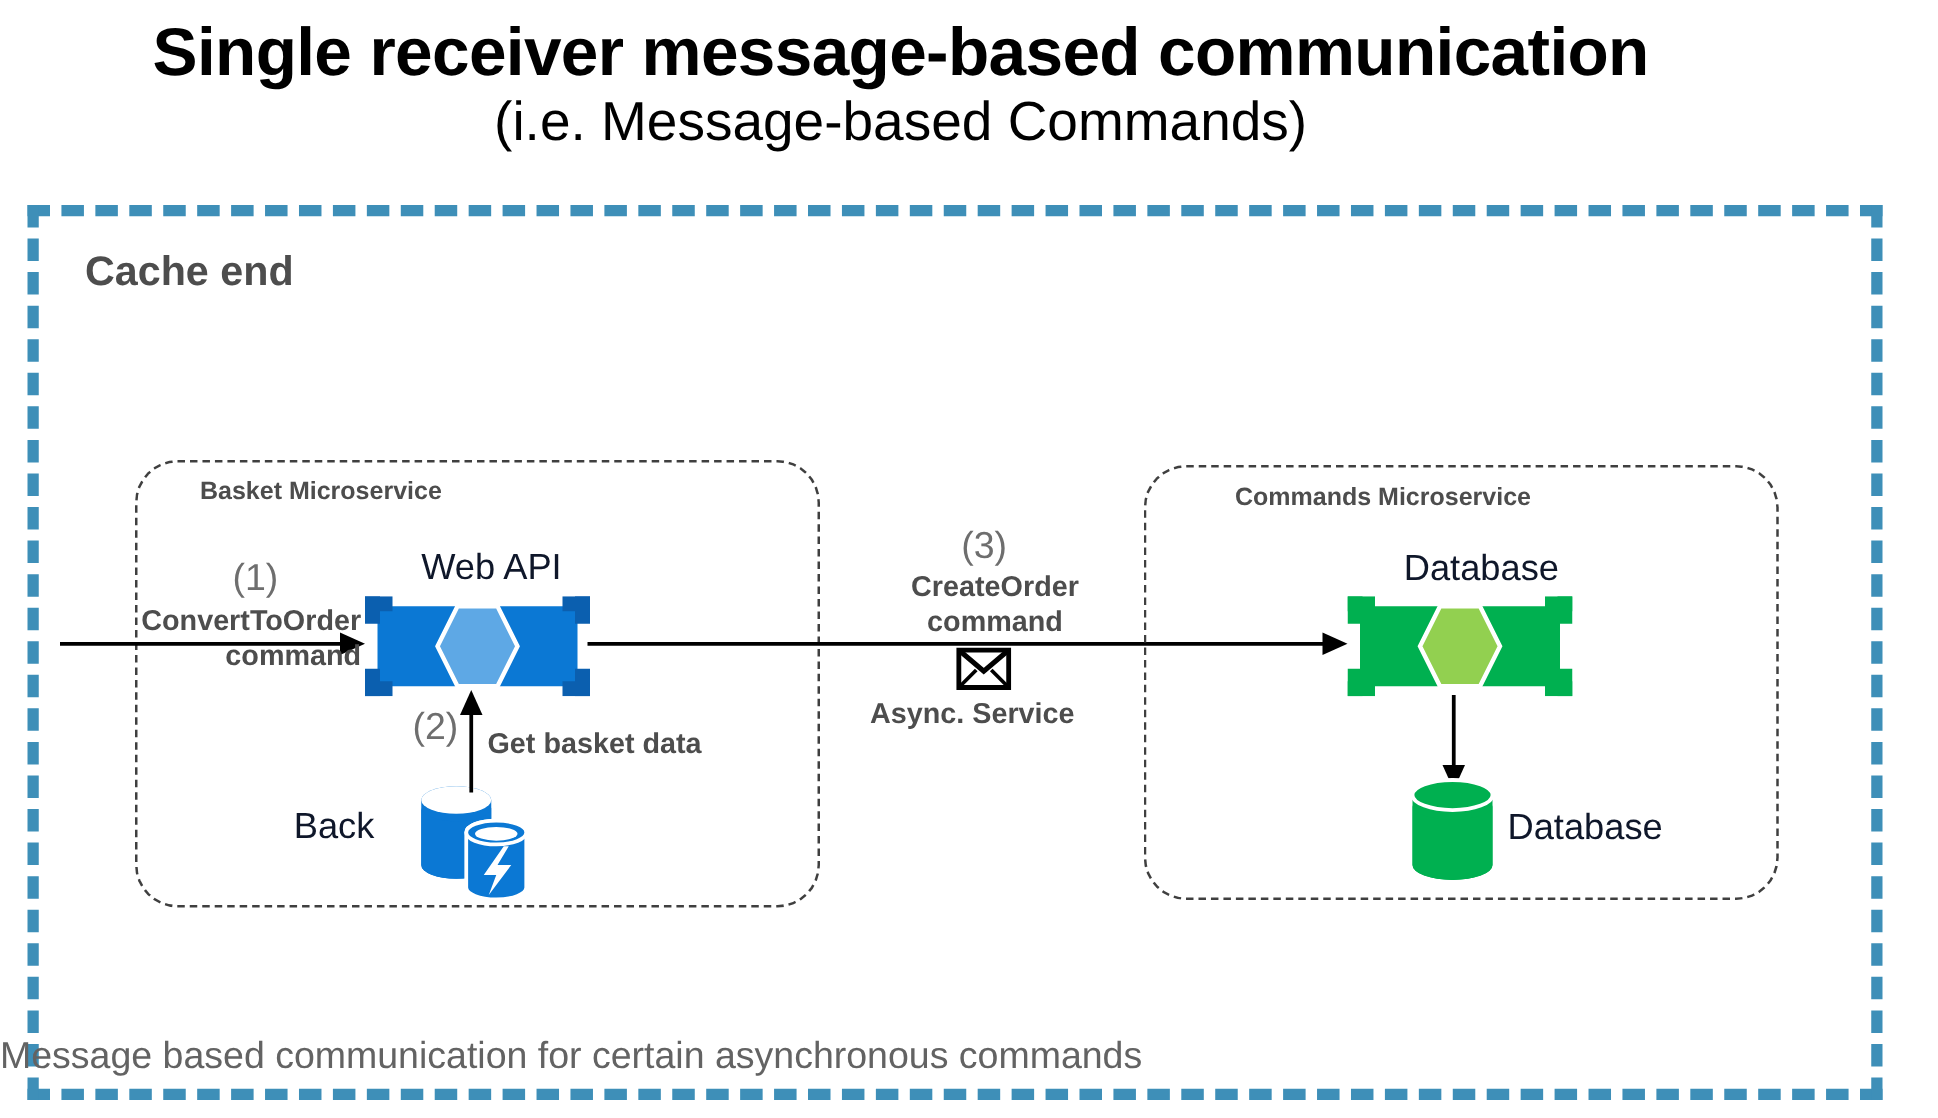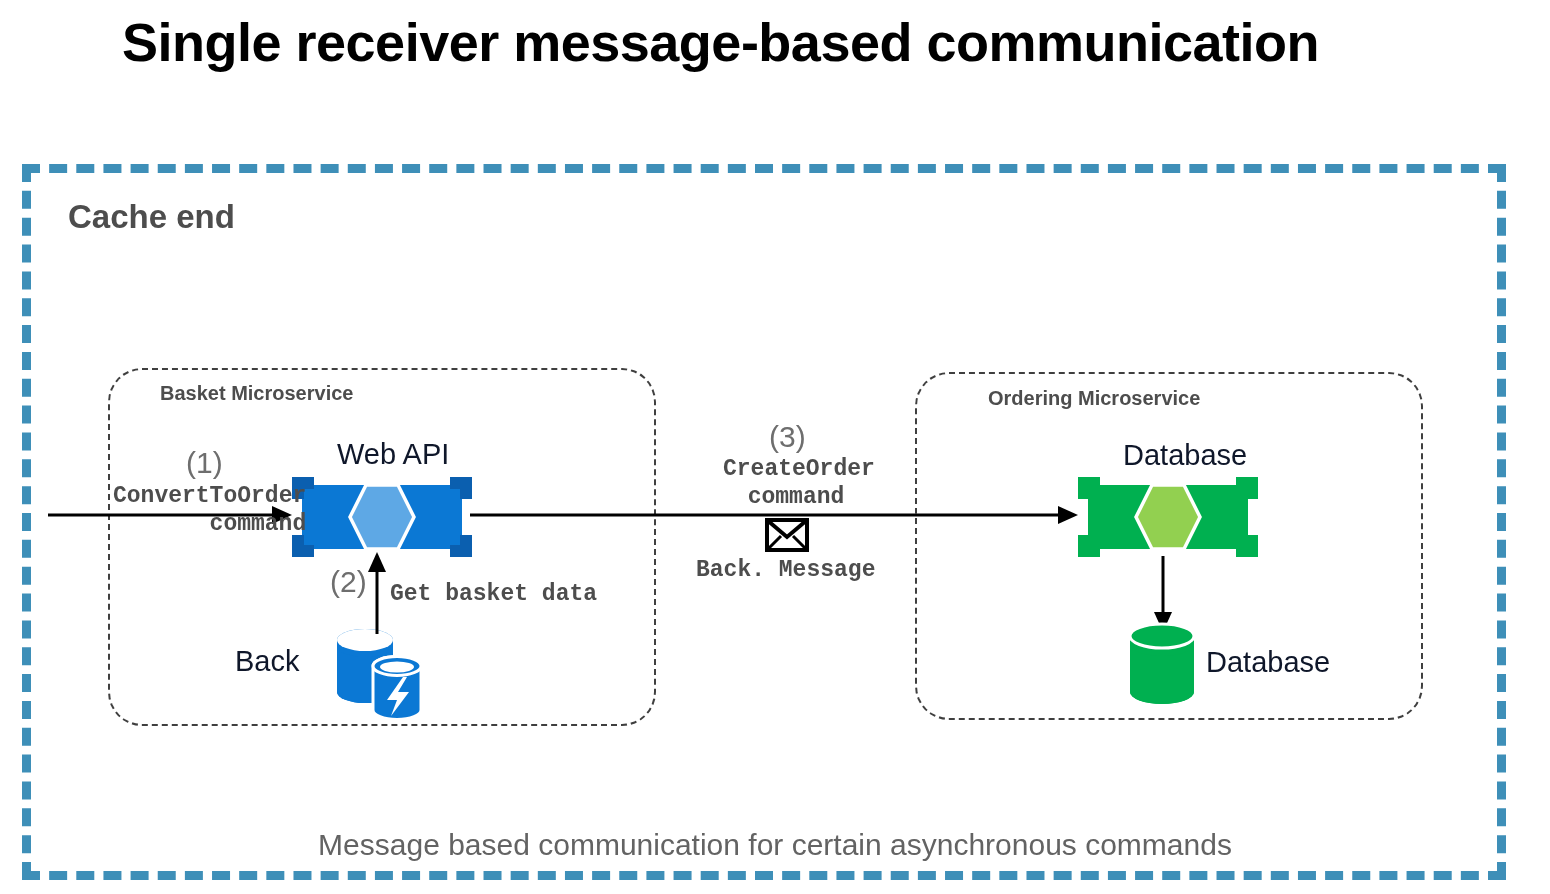--- a/index.html
+++ b/index.html
@@ -55,21 +55,20 @@
     top: 198px;
     font-size: 33px;
     font-weight: bold;
     color: #4D4D4D;
   }
   .backend-caption {
     position: absolute;
     left: 0;
     top: 828px;
     width: 1550px;
-    text-align: center;
     font-size: 30px;
     color: #636363;
   }
 
   
   .ms-box {
     position: absolute;
     box-sizing: border-box;
     border: 2.5px dashed #3F3F3F;
     border-radius: 34px;
@@ -114,21 +113,20 @@
     position: absolute;
     overflow: visible;
   }
   .bold-label {
     position: absolute;
     font-size: 23px;
     font-weight: bold;
     color: #4D4D4D;
     white-space: nowrap;
     line-height: 1.2;
-    font-family: Liberation Mono, monospace;
   }
   .step-num {
     position: absolute;
     font-size: 30px;
     color: #6E6E6E;
     white-space: nowrap;
   }
 
   #step1-num { left: 186px; top: 446px; }
   #convert-label { left: 113px; top: 483px; text-align: right; }
@@ -145,20 +143,21 @@
   
   #db-icon { position: absolute; left: 1128px; top: 622px; width: 68px; height: 84px; }
   
   #envelope-icon { position: absolute; left: 765px; top: 518px; width: 44px; height: 34px; }
 </style>
 </head>
 <body>
 
 <div class="title-block">
   <div class="title-main">Single receiver message-based communication</div>
+  <div class="title-sub">(i.e. Message-based Commands)</div>
 </div>
 
 <div class="backend-box"></div>
 <div class="backend-label">Cache end</div>
 <div class="backend-caption">Message based communication for certain asynchronous commands</div>
 
 <div class="ms-box" id="basket-box"></div>
 <div class="ms-title" id="basket-title">Basket Microservice</div>
 <div class="caption-gray" id="webapi-label">Web API</div>
 
@@ -213,24 +212,24 @@
 <div class="bold-label" id="createorder-label">
   <span>CreateOrder</span><br>
   <span>command</span>
 </div>
 <svg id="envelope-icon" viewBox="0 0 44 34">
   <rect x="2" y="2" width="40" height="30" fill="#ffffff" stroke="#000000" stroke-width="4"></rect>
   <polyline points="2,2 22,19 42,2" fill="none" stroke="#000000" stroke-width="4"></polyline>
   <line x1="2" y1="32" x2="16" y2="18" stroke="#000000" stroke-width="3"></line>
   <line x1="42" y1="32" x2="28" y2="18" stroke="#000000" stroke-width="3"></line>
 </svg>
-<div class="bold-label" id="async-label">Back. Message</div>
+<div class="bold-label" id="async-label">Async. Service</div>
 
 <div class="ms-box" id="ordering-box"></div>
-<div class="ms-title" id="ordering-title">Ordering Microservice</div>
+<div class="ms-title" id="ordering-title">Commands Microservice</div>
 <div class="caption-gray" id="service-label">Database</div>
 
 <svg class="svc-icon" id="service-icon" viewBox="0 0 180 80">
   <rect x="8" y="6" width="164" height="68" fill="#00B050"></rect>
   <rect x="8" y="6" width="164" height="68" fill="none" stroke="#ffffff" stroke-width="4"></rect>
   <rect x="0" y="0" width="22" height="12" fill="#00B050"></rect>
   <rect x="0" y="0" width="12" height="22" fill="#00B050"></rect>
   <rect x="158" y="0" width="22" height="12" fill="#00B050"></rect>
   <rect x="168" y="0" width="12" height="22" fill="#00B050"></rect>
   <rect x="0" y="68" width="22" height="12" fill="#00B050"></rect>

